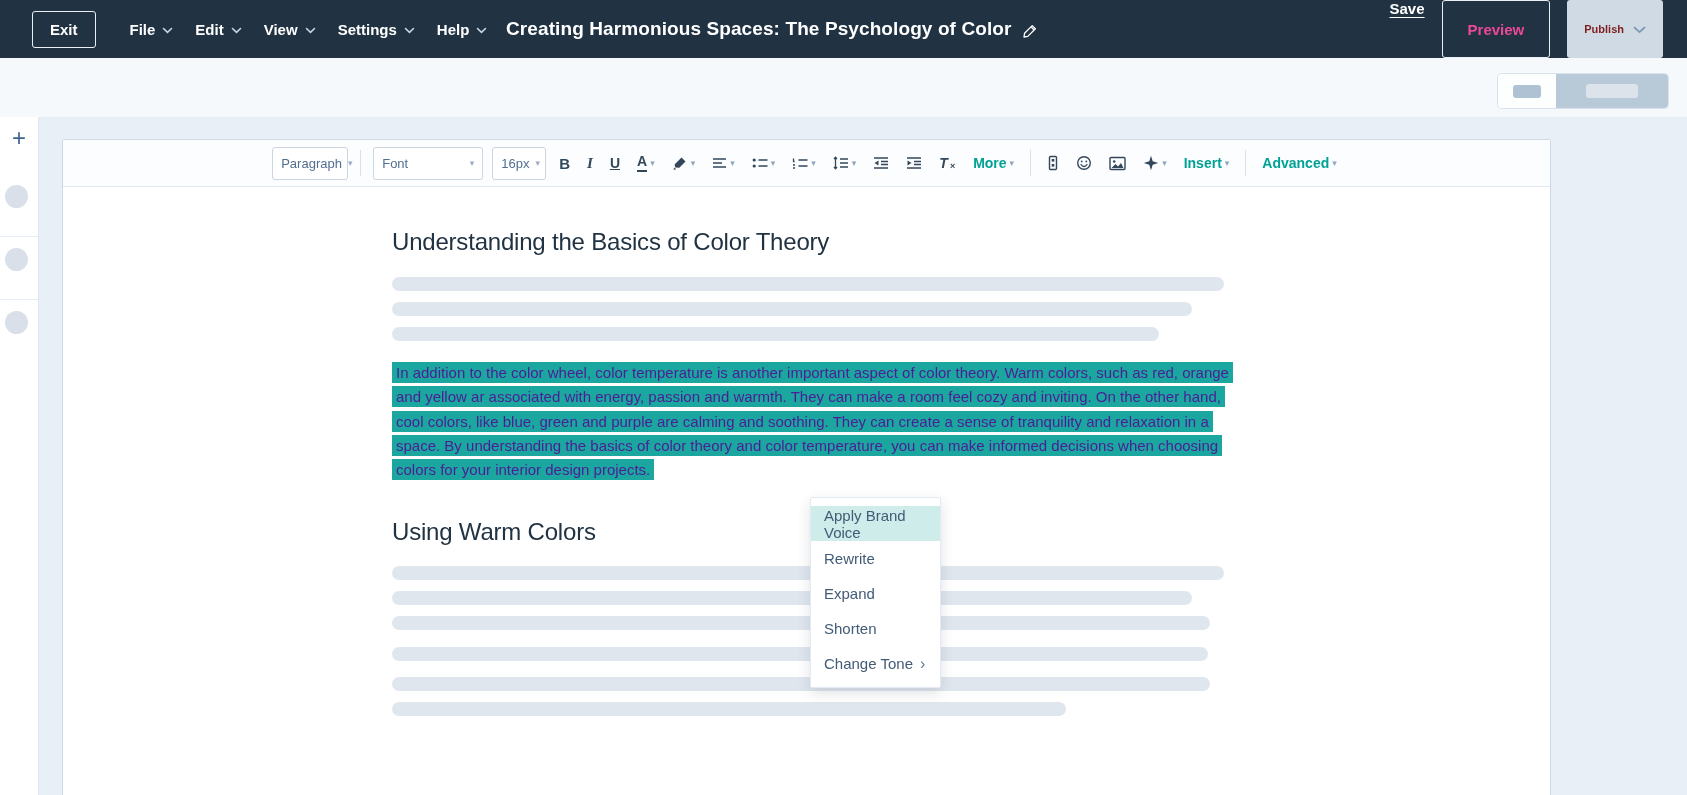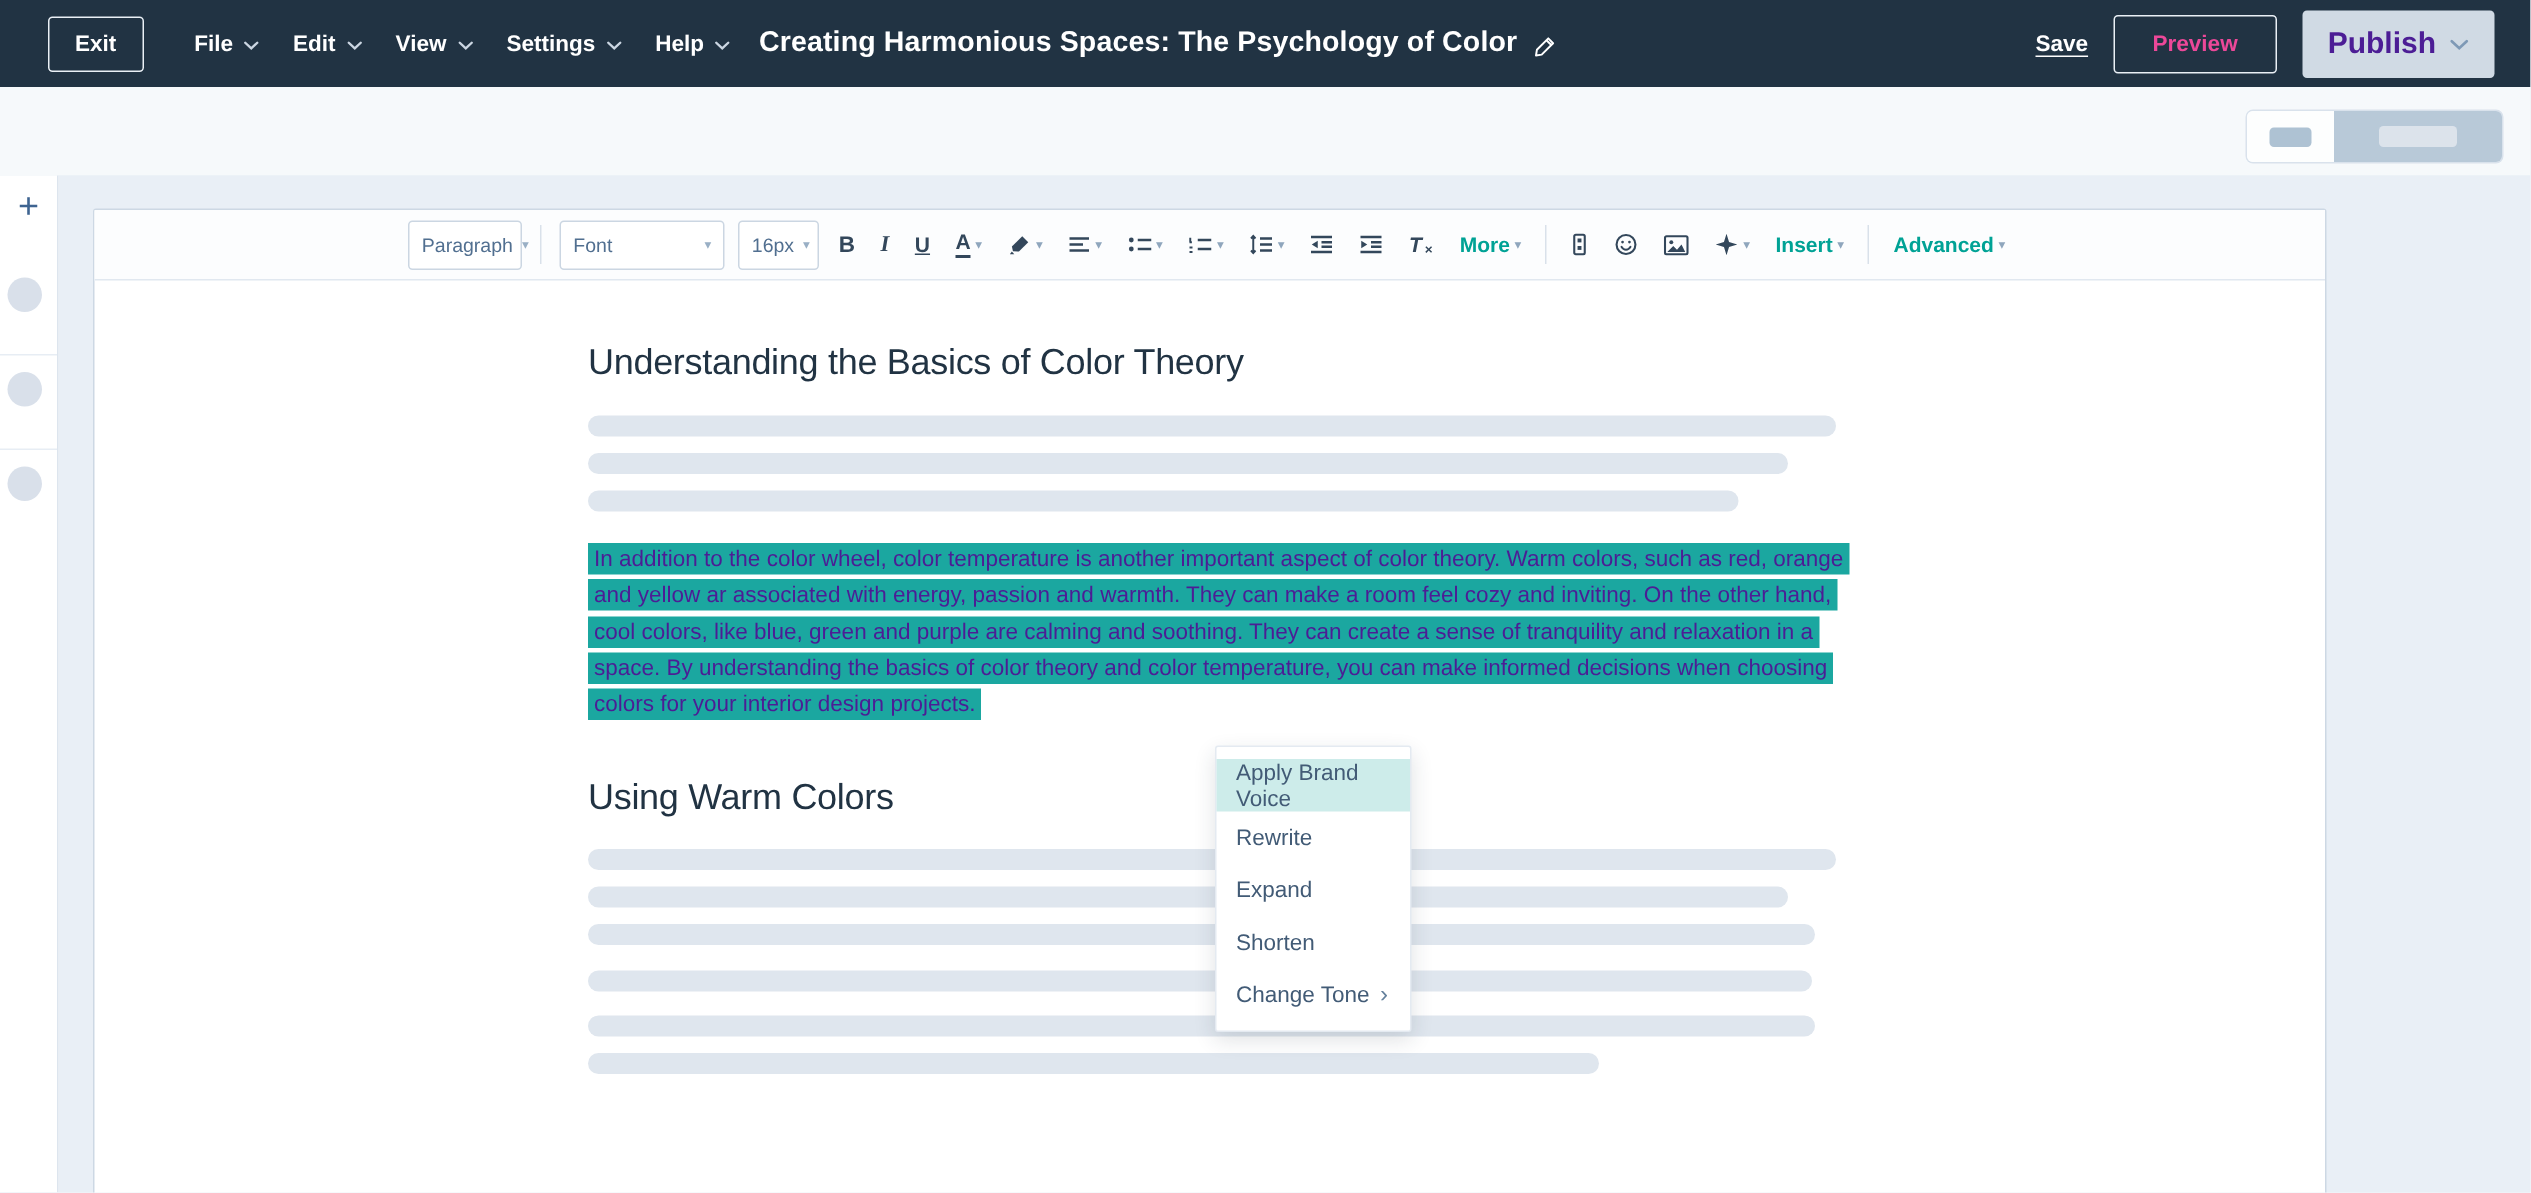--- a/index.html
+++ b/index.html
@@ -8,24 +8,24 @@
 
   
   .topnav { position:relative; height:58px; background:#213343; display:flex; align-items:center; padding:0 24px 0 32px; color:#fff; }
   .exit-btn { border:1px solid #eaf0f6; border-radius:3px; padding:9px 17px; font-size:15px; font-weight:700; color:#fff; background:transparent; cursor:pointer; }
   .nav-menus { display:flex; gap:22px; margin-left:34px; }
   .nav-menu { display:flex; align-items:center; gap:7px; font-size:15px; font-weight:700; cursor:pointer; }
   .chev { color:#cbd6e2; display:inline-flex; margin-top:2px; }
   .nav-title-wrap { position:absolute; left:506px; top:0; height:58px; display:flex; align-items:center; gap:10px; }
   .nav-title { font-size:19px; font-weight:700; color:#fff; letter-spacing:0.1px; }
   .pencil { display:inline-flex; margin-top:3px; }
-  .nav-right { position:absolute; right:24px; top:0; height:58px; display:flex; align-items:center; gap:17px; }
+  .nav-right { position:absolute; right:24px; top:0; height:58px; display:flex; gap:17px; }
   .save-link { font-size:15px; font-weight:700; color:#fff; text-decoration:underline; text-underline-offset:3px; cursor:pointer; }
   .preview-btn { border:1px solid #eaf0f6; border-radius:3px; padding:10px 25px; font-size:15px; font-weight:700; color:#ec4899; background:transparent; cursor:pointer; }
-  .publish-btn { border:none; border-radius:3px; padding:11px 17px; font-size:20px; font-weight:700; color:#4c1d95; background:#d0dae4; display:flex; align-items:center; gap:9px; cursor:default; }
+  .publish-btn { border:none; border-radius:3px; padding:11px 17px; font-size:11px; font-weight:700; color:#7f1d1d; background:#d0dae4; display:flex; align-items:center; gap:9px; cursor:default; }
 
   
   .subbar { position:relative; height:59px; background:#f6f9fb; }
   .view-toggle { position:absolute; right:19px; top:16px; height:34px; display:flex; border-radius:4px; overflow:hidden; box-shadow:0 0 0 1px #d9e2ec; }
   .seg { display:flex; align-items:center; justify-content:center; cursor:pointer; }
   .seg-left { width:58px; background:#fdfefe; }
   .seg-right { width:112px; background:#b8c9d8; }
   .seg-pill-a { width:28px; height:13px; border-radius:3px; background:#aec2d3; }
   .seg-pill-b { width:52px; height:14px; border-radius:3px; background:#dce3eb; }
 

